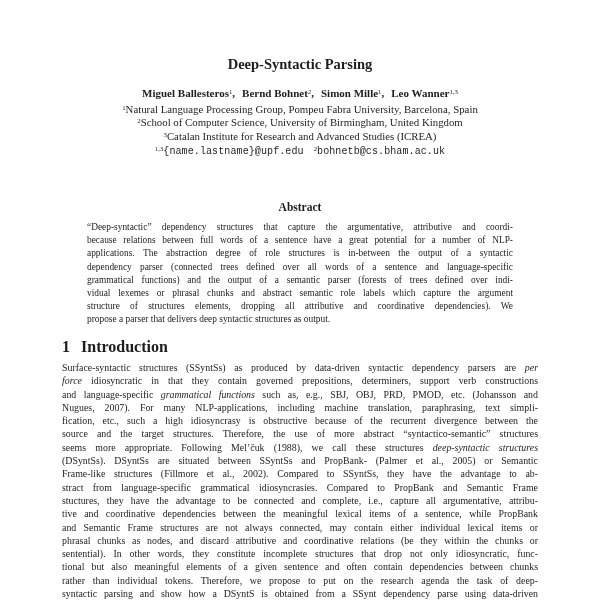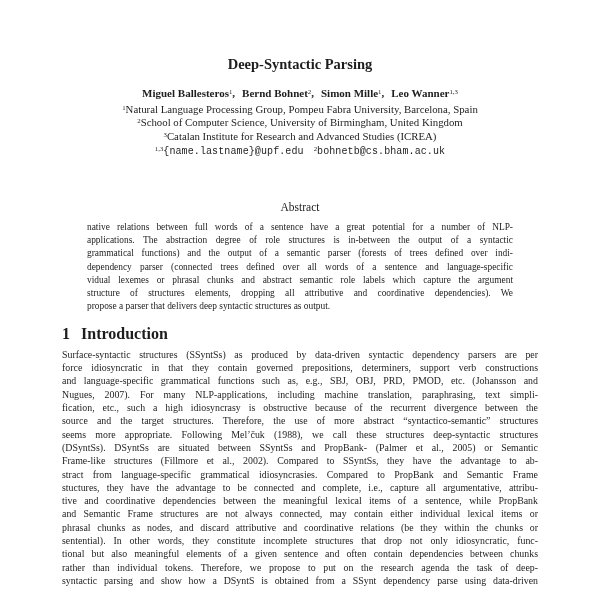--- a/index.html
+++ b/index.html
@@ -58,21 +58,21 @@
   .emails .addr {
     font-family: "Liberation Mono", "DejaVu Sans Mono", monospace;
     font-size: 10px;
     letter-spacing: 0.1px;
   }
   .abstract-heading {
     margin: 42px 0 7px 0;
     text-align: center;
     font-size: 11.5px;
     line-height: 14px;
-    font-weight: normal;
+    font-weight: bold;
   }
   .abstract {
     margin: 0 25px;
     font-size: 9.4px;
   }
   .abstract .line {
     height: 13.1px;
     line-height: 13.1px;
   }
   .section-heading {
@@ -89,45 +89,46 @@
   }
   .line {
     text-align: justify;
     text-align-last: justify;
     overflow: hidden;
     white-space: normal;
   }
   .line.last {
     text-align-last: left;
   }
-  .it { }
+  .it { font-style: italic; }
 </style>
 </head>
 <body>
 
 <div class="page">
   <h1 class="title">Deep-Syntactic Parsing</h1>
 
   <div class="authors"><span class="author"><span>Miguel Ballesteros</span><sup class="sup">1</sup><span>,</span></span><span class="author"><span>Bernd Bohnet</span><sup class="sup">2</sup><span>,</span></span><span class="author"><span>Simon Mille</span><sup class="sup">1</sup><span>,</span></span><span class="author"><span>Leo Wanner</span><sup class="sup">1,3</sup></span></div>
 
   <div class="affils">
       <div class="affil-line"><sup class="sup">1</sup><span>Natural Language Processing Group, Pompeu Fabra University, Barcelona, Spain</span></div>
       <div class="affil-line"><sup class="sup">2</sup><span>School of Computer Science, University of Birmingham, United Kingdom</span></div>
       <div class="affil-line"><sup class="sup">3</sup><span>Catalan Institute for Research and Advanced Studies (ICREA)</span></div>
     </div>
 
   <div class="emails"><span class="email-group"><sup class="sup">1,3</sup><span class="addr">{name.lastname}@upf.edu</span></span><span class="email-group"><sup class="sup">2</sup><span class="addr">bohnetb@cs.bham.ac.uk</span></span></div>
 
   <h2 class="abstract-heading">Abstract</h2>
 
   <div class="abstract">
-      <div class="line"><span>native relations between full words of a sentence have a great potential for a number of NLP-</span></div>
+      <div class="line"><span>“Deep-syntactic” dependency structures that capture the argumentative, attributive and coordi-</span></div>
+      <div class="line"><span>because relations between full words of a sentence have a great potential for a number of NLP-</span></div>
       <div class="line"><span>applications.  The abstraction degree of role structures is in-between the output of a syntactic</span></div>
+      <div class="line"><span>dependency parser (connected trees defined over all words of a sentence and language-specific</span></div>
       <div class="line"><span>grammatical functions) and the output of a semantic parser (forests of trees defined over indi-</span></div>
-      <div class="line"><span>dependency parser (connected trees defined over all words of a sentence and language-specific</span></div>
       <div class="line"><span>vidual lexemes or phrasal chunks and abstract semantic role labels which capture the argument</span></div>
       <div class="line"><span>structure of structures elements, dropping all attributive and coordinative dependencies).  We</span></div>
       <div class="line last"><span>propose a parser that delivers deep syntactic structures as output.</span></div>
     </div>
 
   <h3 class="section-heading"><span class="num">1</span><span>Introduction</span></h3>
 
   <div class="bodytext">
       <div class="line"><span>Surface-syntactic structures (SSyntSs) as produced by data-driven syntactic dependency parsers are </span><span class="it">per</span></div>
       <div class="line"><span class="it">force</span><span> idiosyncratic in that they contain governed prepositions, determiners, support verb constructions</span></div>

